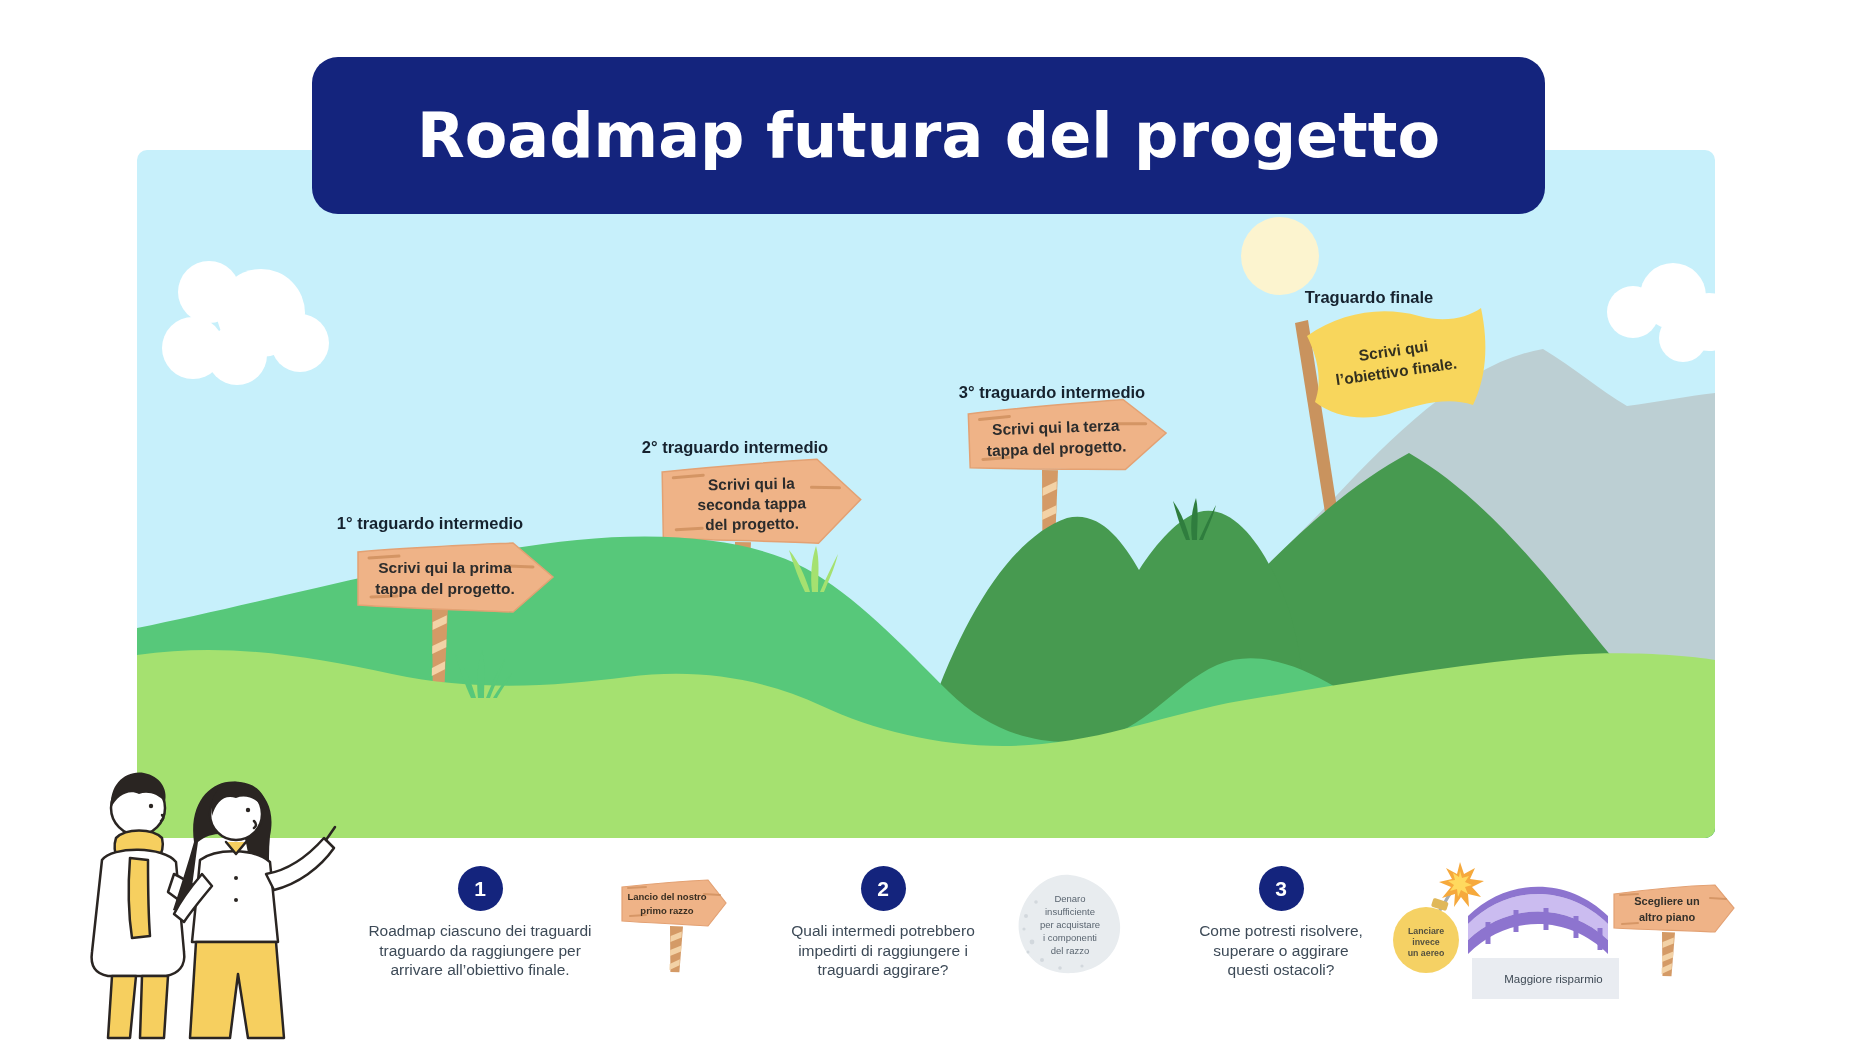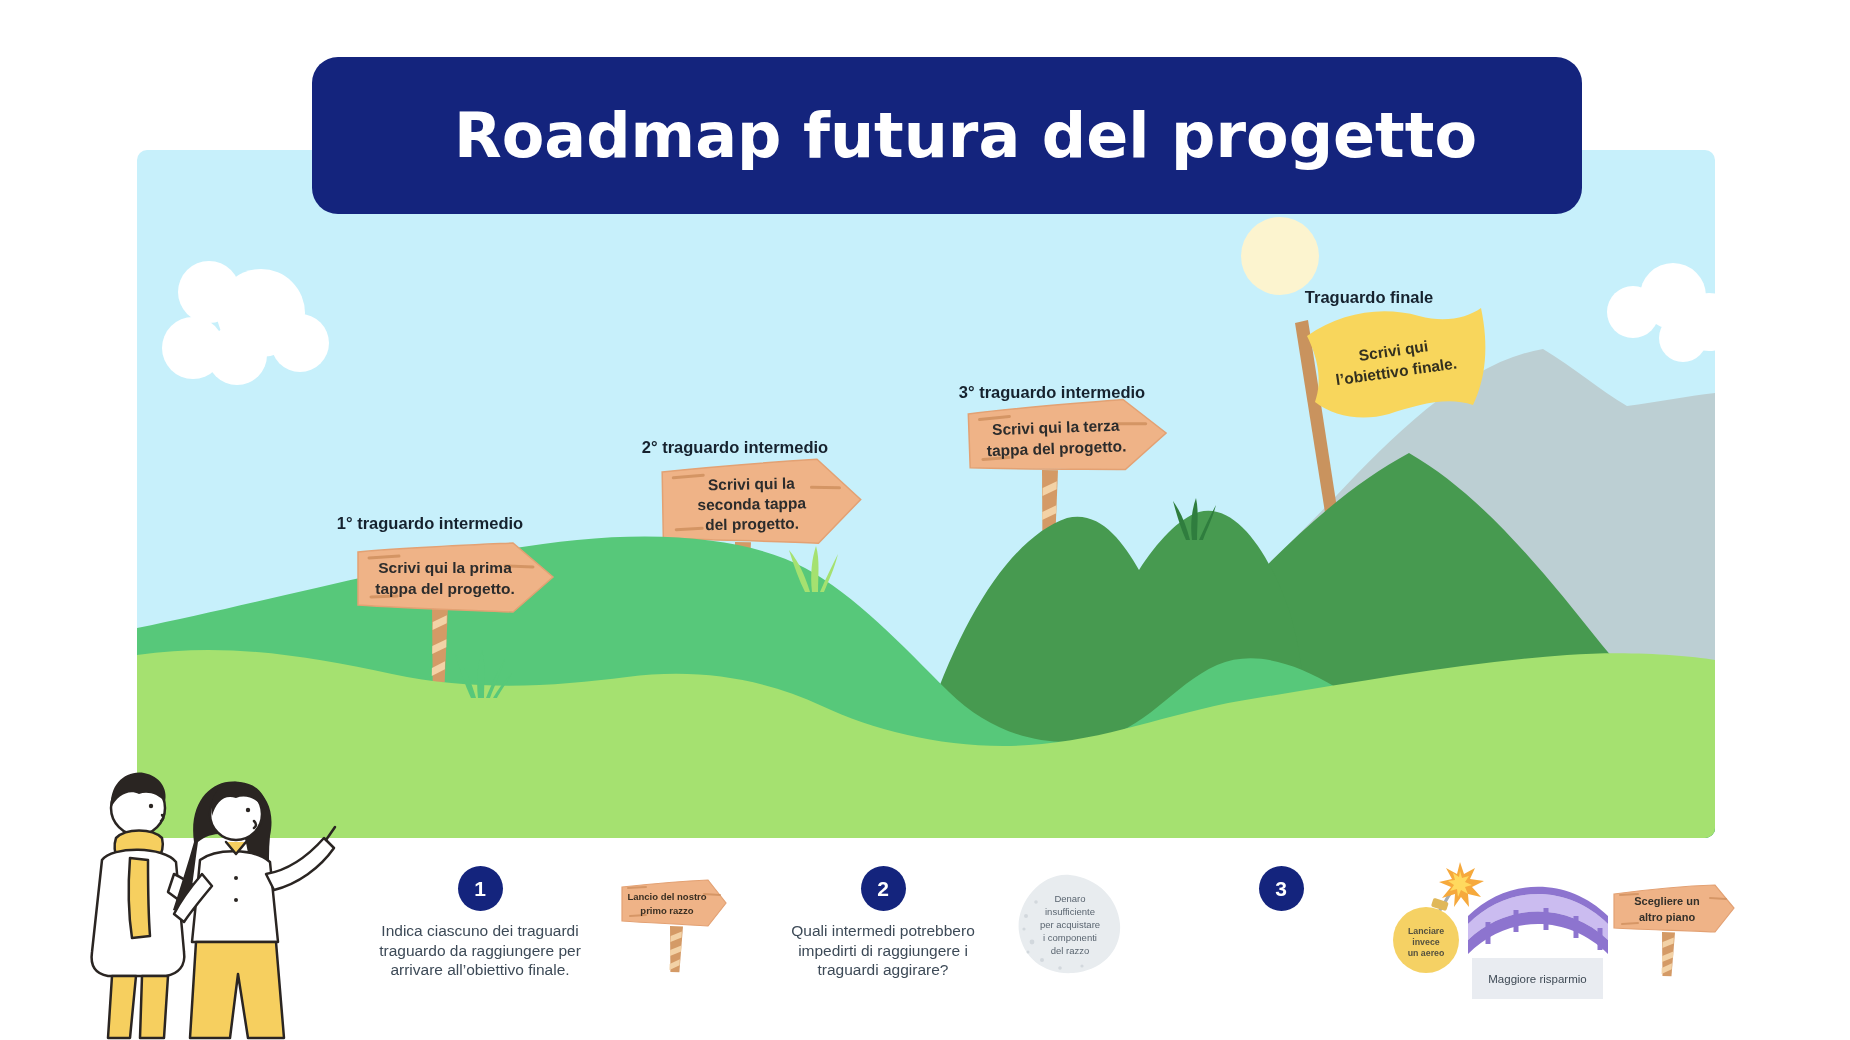--- a/index.html
+++ b/index.html
@@ -3,21 +3,21 @@
 <meta charset="utf-8">
 <style>
   html,body{margin:0;padding:0;background:#ffffff;}
   .canvas{
     position:relative;width:1850px;height:1040px;background:#ffffff;
     overflow:hidden;font-family:"Liberation Sans", sans-serif;
   }
   .banner{
     position:absolute;left:312px;top:57px;width:1233px;height:157px;
     background:#14247d;border-radius:26px;z-index:6;
-    display:flex;align-items:center;justify-content:center;padding-left:37px;
+    display:flex;align-items:center;justify-content:center;
   }
   .banner h1{
     margin:0;color:#ffffff;font-family:"DejaVu Sans", sans-serif;
     font-size:62px;font-weight:700;letter-spacing:0px;white-space:nowrap;
   }
   .sky-panel{
     position:absolute;left:137px;top:150px;width:1578px;height:688px;
     background:#c7f0fb;border-radius:10px;overflow:hidden;z-index:1;
   }
   .scene{position:absolute;left:0;top:0;}
@@ -27,21 +27,21 @@
   .step{position:absolute;width:320px;text-align:center;}
   .step .num{
     width:45px;height:45px;border-radius:50%;background:#14247d;color:#fff;
     font-size:21px;font-weight:700;line-height:45px;margin:0 auto 10px auto;text-align:center;
   }
   .step .lines{font-size:15.5px;line-height:19.5px;color:#3d4a57;}
   .mini{position:absolute;}
   .caption-box{
     width:131px;height:41px;background:#e9ecf1;margin-left:4px;
     display:flex;align-items:center;justify-content:center;
-    font-size:11.5px;color:#3f4a55;
+    font-size:11.5px;color:#3f4a55;padding-left:16px;
   }
   svg text{font-family:"Liberation Sans", sans-serif;}
 </style>
 </head>
 <body>
 
 <div class="canvas">
 
   <div class="sky-panel">
     <svg class="scene" width="1578" height="688" viewBox="0 0 1578 688">
@@ -224,21 +224,21 @@
         <path d="M 118,200 L 198,200 L 206,296 L 170,296 L 160,232 L 152,296 L 112,296 Z" fill="#f6cf5f"></path>
       </g>
     </g>
   </svg>
 
   <div class="bottom-row">
 
     <div class="step" style="left:320px;top:866px;">
       <div class="num">1</div>
       <div class="lines">
-        <div>Indica ciascuno dei traguardi</div>
+        <div>Roadmap ciascuno dei traguardi</div>
         <div>traguardo da raggiungere per</div>
         <div>arrivare all’obiettivo finale.</div>
       </div>
     </div>
 
     <svg class="mini" style="left:620px;top:878px;" width="130" height="100" viewBox="0 0 130 100">
       <g transform="translate(50,48) rotate(2)">
         <polygon fill="#d49a66" points="0,0 13,0 11,46 2,46"></polygon>
         <g fill="#f3d2a6">
           <polygon points="1,10 12,5 12,11 1,16"></polygon>
@@ -284,20 +284,25 @@
         <text x="58" y="30">Denaro</text>
         <text x="58" y="43">insufficiente</text>
         <text x="58" y="56">per acquistare</text>
         <text x="58" y="69">i componenti</text>
         <text x="58" y="82">del razzo</text>
       </g>
     </svg>
 
     <div class="step" style="left:1121px;top:866px;">
       <div class="num">3</div>
+      <div class="lines">
+        <div>Come potresti risolvere,</div>
+        <div>superare o aggirare</div>
+        <div>questi ostacoli?</div>
+      </div>
     </div>
 
     <svg class="mini" style="left:1382px;top:856px;" width="104" height="122" viewBox="0 0 104 122">
       <path d="M 58,54 C 64,46 66,38 74,30" stroke="#a7adb3" stroke-width="3.2" fill="none" stroke-linecap="round"></path>
       <g>
         <polygon fill="#f6a93c" points="78,6 82,18 93,12 88,23 102,25 90,31 99,41 86,38 87,51 79,41 72,51 73,38 60,42 69,31 57,26 70,23 64,12 75,18"></polygon>
         <polygon fill="#ffd95e" points="78,15 80,22 87,20 83,26 90,29 83,31 86,38 79,34 76,41 75,33 68,35 72,29 66,25 73,24 71,17 77,21"></polygon>
       </g>
       <rect x="50" y="44" width="16" height="9" rx="2" fill="#e0b859" transform="rotate(18 58 48)"></rect>
       <circle cx="44" cy="84" r="33" fill="#f5d164"></circle>

